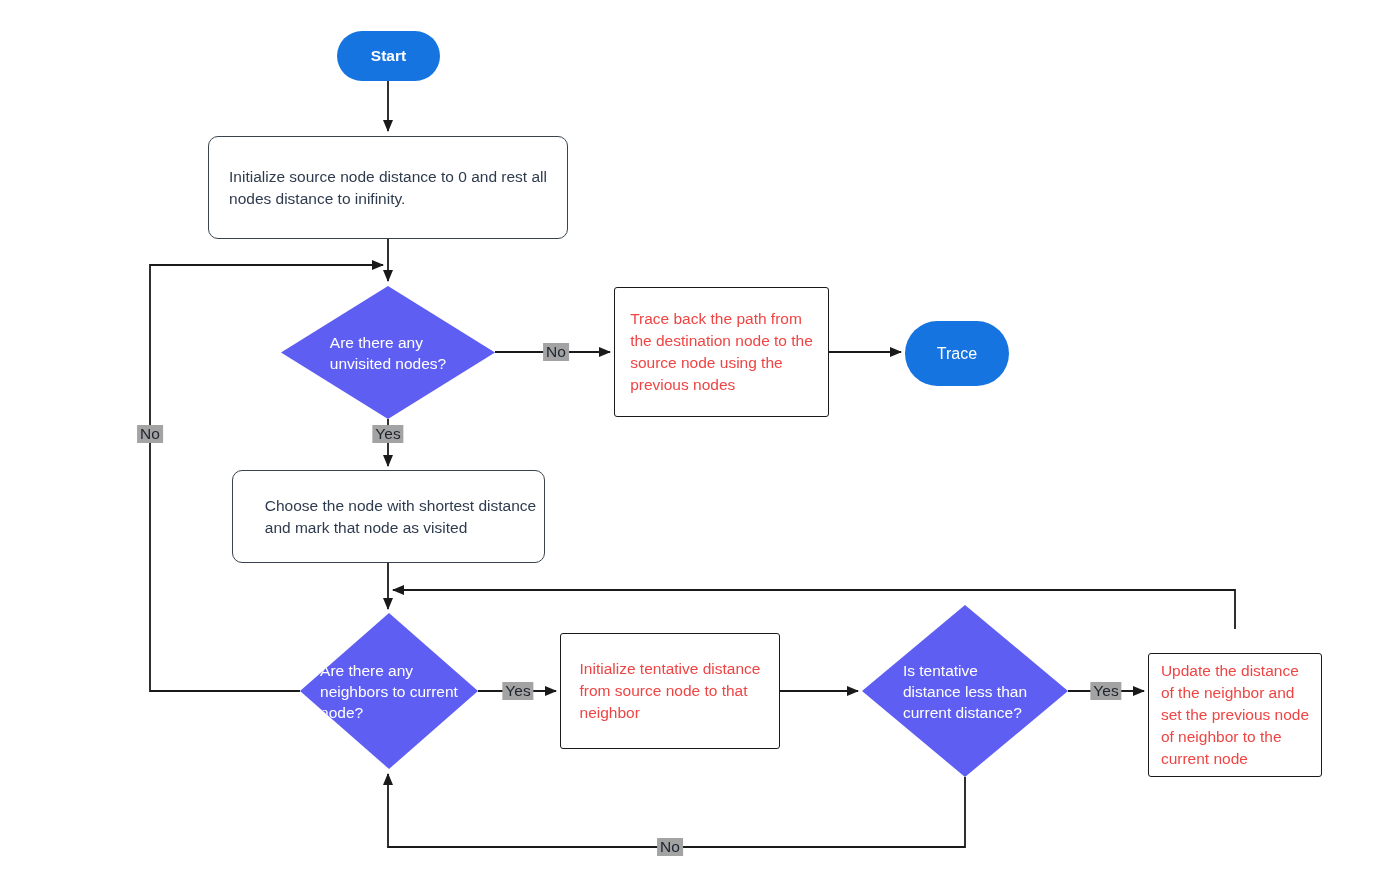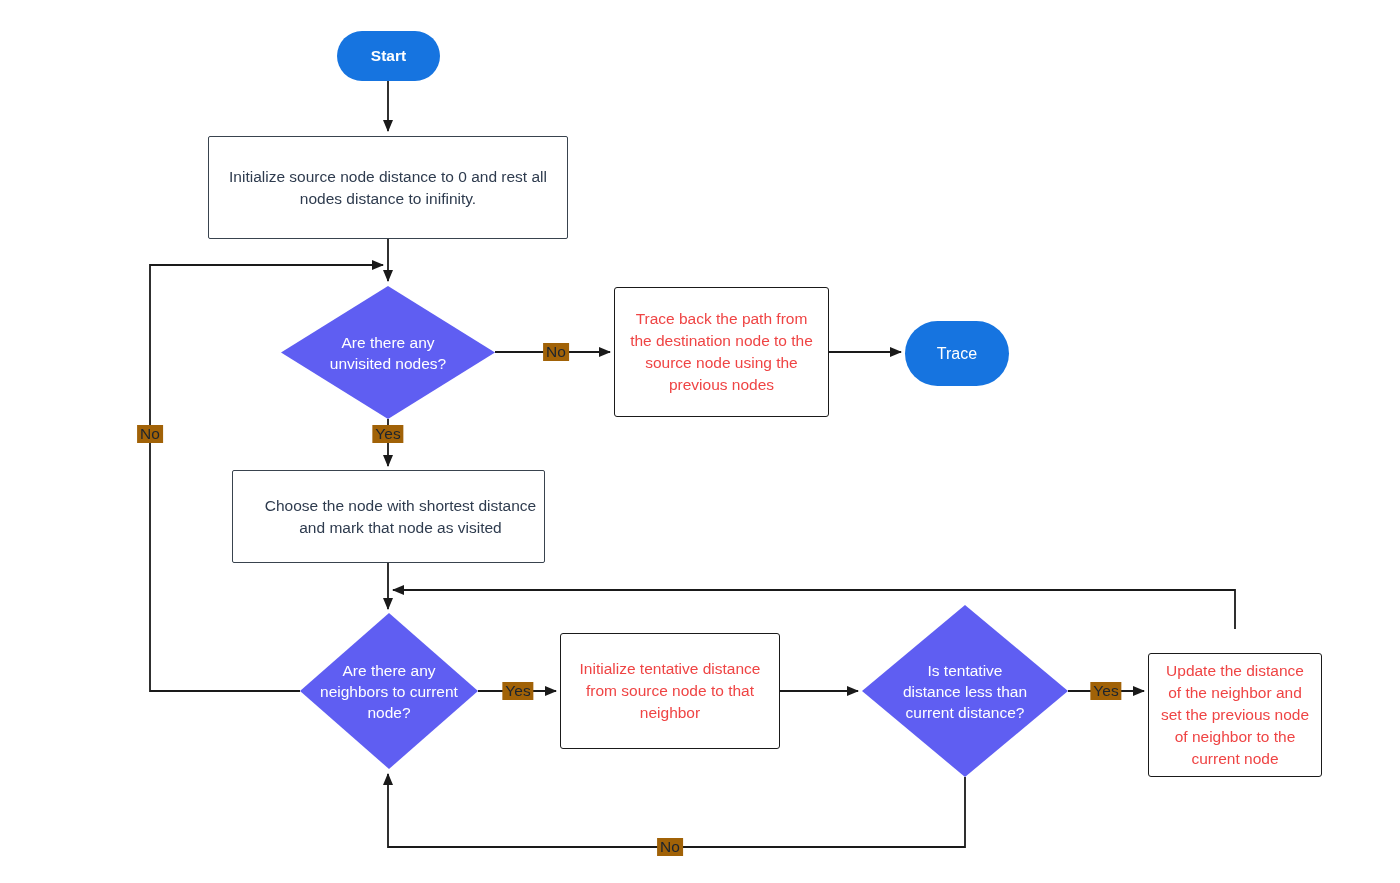--- a/index.html
+++ b/index.html
@@ -19,21 +19,20 @@
     position: absolute;
     left: 0; top: 0;
     width: 1400px;
     height: 883px;
   }
   .node {
     position: absolute;
     display: flex;
     align-items: center;
     justify-content: center;
-    text-align: center;
     white-space: pre-line;
     box-sizing: border-box;
   }
   .terminal {
     background: #1674E0;
     color: #ffffff;
     font-size: 16px;
   }
   #node-start {
     left: 337px; top: 31px; width: 103px; height: 50px;
@@ -46,21 +45,21 @@
     border-radius: 33px;
   }
   .process {
     background: #ffffff;
     line-height: 22px;
     font-size: 15.5px;
   }
   .process-a {
     border: 1.7px solid #39434E;
     color: #2E3B4E;
-    border-radius: 2px;
+    border-radius: 10px;
   }
   .process-b {
     border: 1.7px solid #1A1A1A;
     color: #ef4444;
     border-radius: 3px;
   }
   #node-init   { left: 208px;  top: 136px; width: 360px; height: 103px; }
   #node-trace  { left: 614px;  top: 287px; width: 215px; height: 130px; }
   #node-choose { left: 232px;  top: 470px; width: 313px; height: 93px; padding-left: 24px;  }
   #node-calc   { left: 560px;  top: 633px; width: 220px; height: 116px; }
@@ -71,21 +70,21 @@
     clip-path: polygon(50% 0, 100% 50%, 50% 100%, 0 50%);
     font-size: 15.5px;
     line-height: 21px;
   }
   #node-unvisited { left: 281px; top: 286px; width: 214px; height: 133px; }
   #node-neighbors { left: 300px; top: 613px; width: 178px; height: 156px; }
   #node-tentative { left: 862px; top: 605px; width: 206px; height: 172px; }
   .edge-label {
     position: absolute;
     transform: translate(-50%, -50%);
-    background: #a16207;
+    background: #a3a3a3;
     color: #1C242E;
     font-size: 15.5px;
     padding: 0 3px;
     line-height: 18px;
   }
   #label-unvisited-no  { left: 556px;  top: 352px; }
   #label-unvisited-yes { left: 388px;  top: 434px; }
   #label-neighbors-no  { left: 150px;  top: 434px; }
   #label-neighbors-yes { left: 518px;  top: 691px; }
   #label-tentative-yes { left: 1106px; top: 691px; }

